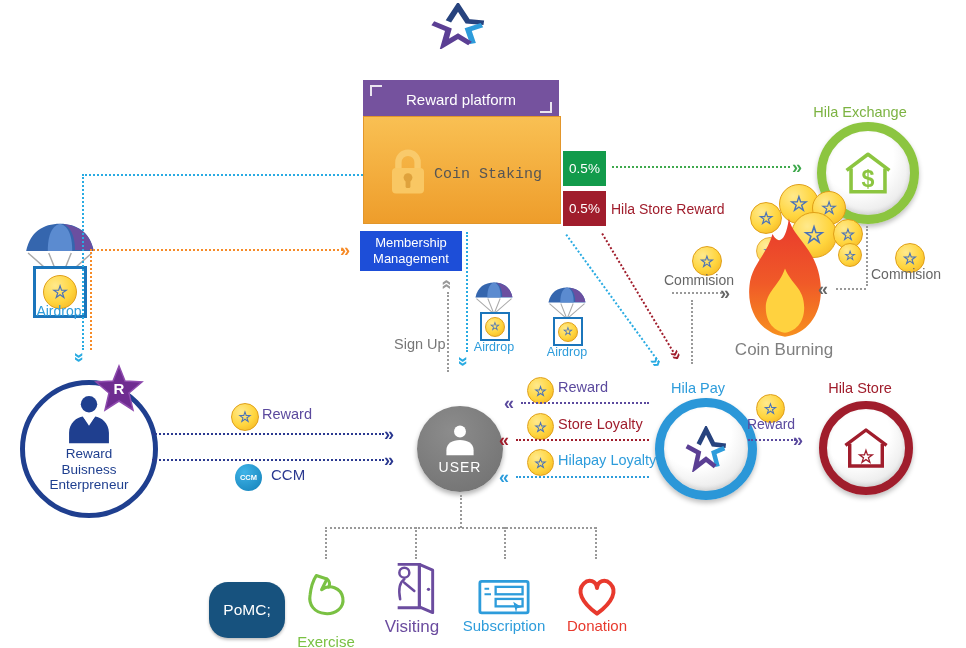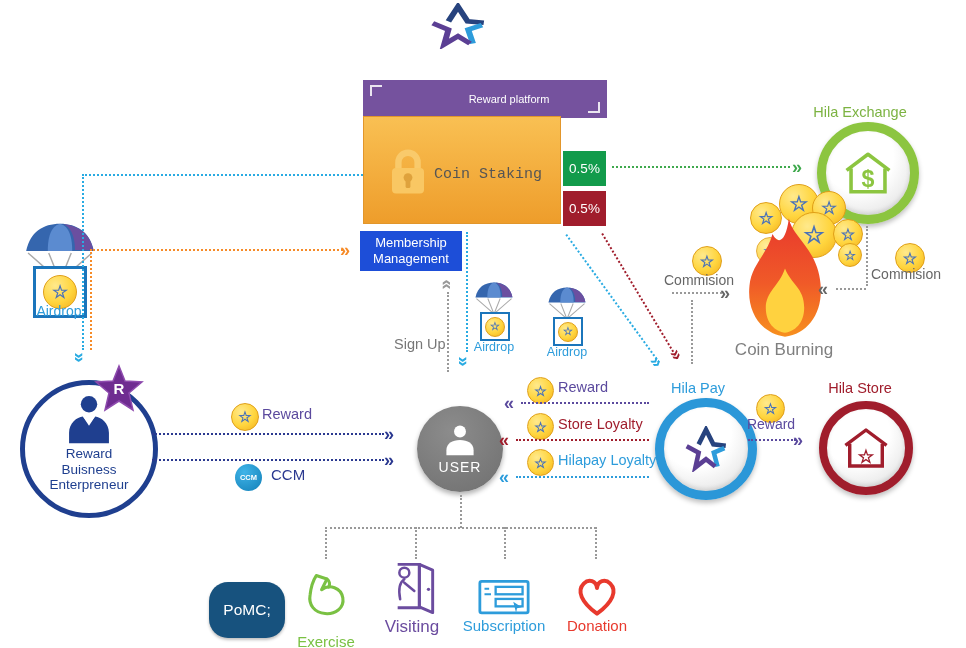--- a/index.html
+++ b/index.html
@@ -30,21 +30,21 @@
 
   <svg class="abs" style="left:428px;top:3px;" width="60" height="46" viewBox="0 0 100 100" preserveAspectRatio="none">
     <polyline points="34,40 50,8 66,40 93,43" stroke="#27437E" stroke-width="10" fill="none"></polyline>
     <polyline points="90,48 67,58 75,88" stroke="#2D9CDB" stroke-width="10" fill="none"></polyline>
     <polyline points="70,88 50,72 27,90 34,58 8,44" stroke="#5B3F94" stroke-width="10" fill="none"></polyline>
   </svg>
   <div class="lbl ctr" style="left:378px;top:48px;width:166px;font-size:28px;letter-spacing:1px;">
     <span style="color:#29ABE2;">HI</span><span style="color:#223A70;">LA</span><span style="color:#29ABE2;">RIUM</span>
   </div>
 
-  <div class="box" style="left:363px;top:80px;width:196px;height:38px;background:#75529E;font-size:11px;padding-left:48px;">
+  <div class="box" style="left:363px;top:80px;width:196px;height:38px;background:#75529E;font-size:15px;">
     <span class="bracket" style="left:7px;top:5px;border-left:2px solid #fff;border-top:2px solid #fff;"></span>
     <span>Reward platform</span>
     <span class="bracket" style="right:7px;bottom:5px;border-right:2px solid #fff;border-bottom:2px solid #fff;"></span>
   </div>
 
   <div class="box" style="left:363px;top:116px;width:196px;height:106px;background:linear-gradient(180deg,#F9C053,#EE9D2B);border:1px solid #E2962B;flex-direction:row;font-family:Liberation Mono, monospace;">
     <svg width="52" height="48" viewBox="0 0 64 60" style="margin-top:4px;">
       <path d="M20 26 V18 a12 12 0 0 1 24 0 v8" fill="none" stroke="#F9CA6B" stroke-width="8"></path>
       <rect x="12" y="25" width="40" height="32" rx="5" fill="#F9C763"></rect>
       <circle cx="32" cy="37" r="5.5" fill="#DFA23C"></circle>
@@ -59,20 +59,21 @@
 
   <div class="box" style="left:563px;top:151px;width:43px;height:35px;background:#129B4B;font-size:13.5px;">
     <span>0.5%</span>
   </div>
   <div class="dh" style="left:612px;top:166px;width:178px;border-color:#3FA94D;"></div>
   <span class="chev" style="left:792px;top:158px;color:#3FA94D;">»</span>
 
   <div class="box" style="left:563px;top:191px;width:43px;height:35px;background:#A01D2C;font-size:13.5px;">
     <span>0.5%</span>
   </div>
+  <div class="lbl" style="left:611px;top:201px;width:160px;color:#A01D2C;font-size:14px;">Hila Store Reward</div>
 
   <div class="lbl ctr" style="left:810px;top:104px;width:100px;color:#7CB342;font-size:14.5px;">Hila Exchange</div>
   <div class="ring" style="left:817px;top:122px;width:84px;height:84px;border:9px solid #8CC540;">
     <svg width="50" height="46" viewBox="0 0 56 50">
       <path d="M4 22 L28 4 L52 22" fill="none" stroke="#8CC540" stroke-width="4" stroke-linejoin="round"></path>
       <path d="M9 20 V46 H47 V20" fill="none" stroke="#8CC540" stroke-width="4"></path>
       <text x="28" y="41" text-anchor="middle" font-size="26" font-weight="bold" fill="#8CC540">$</text>
     </svg>
   </div>
 

